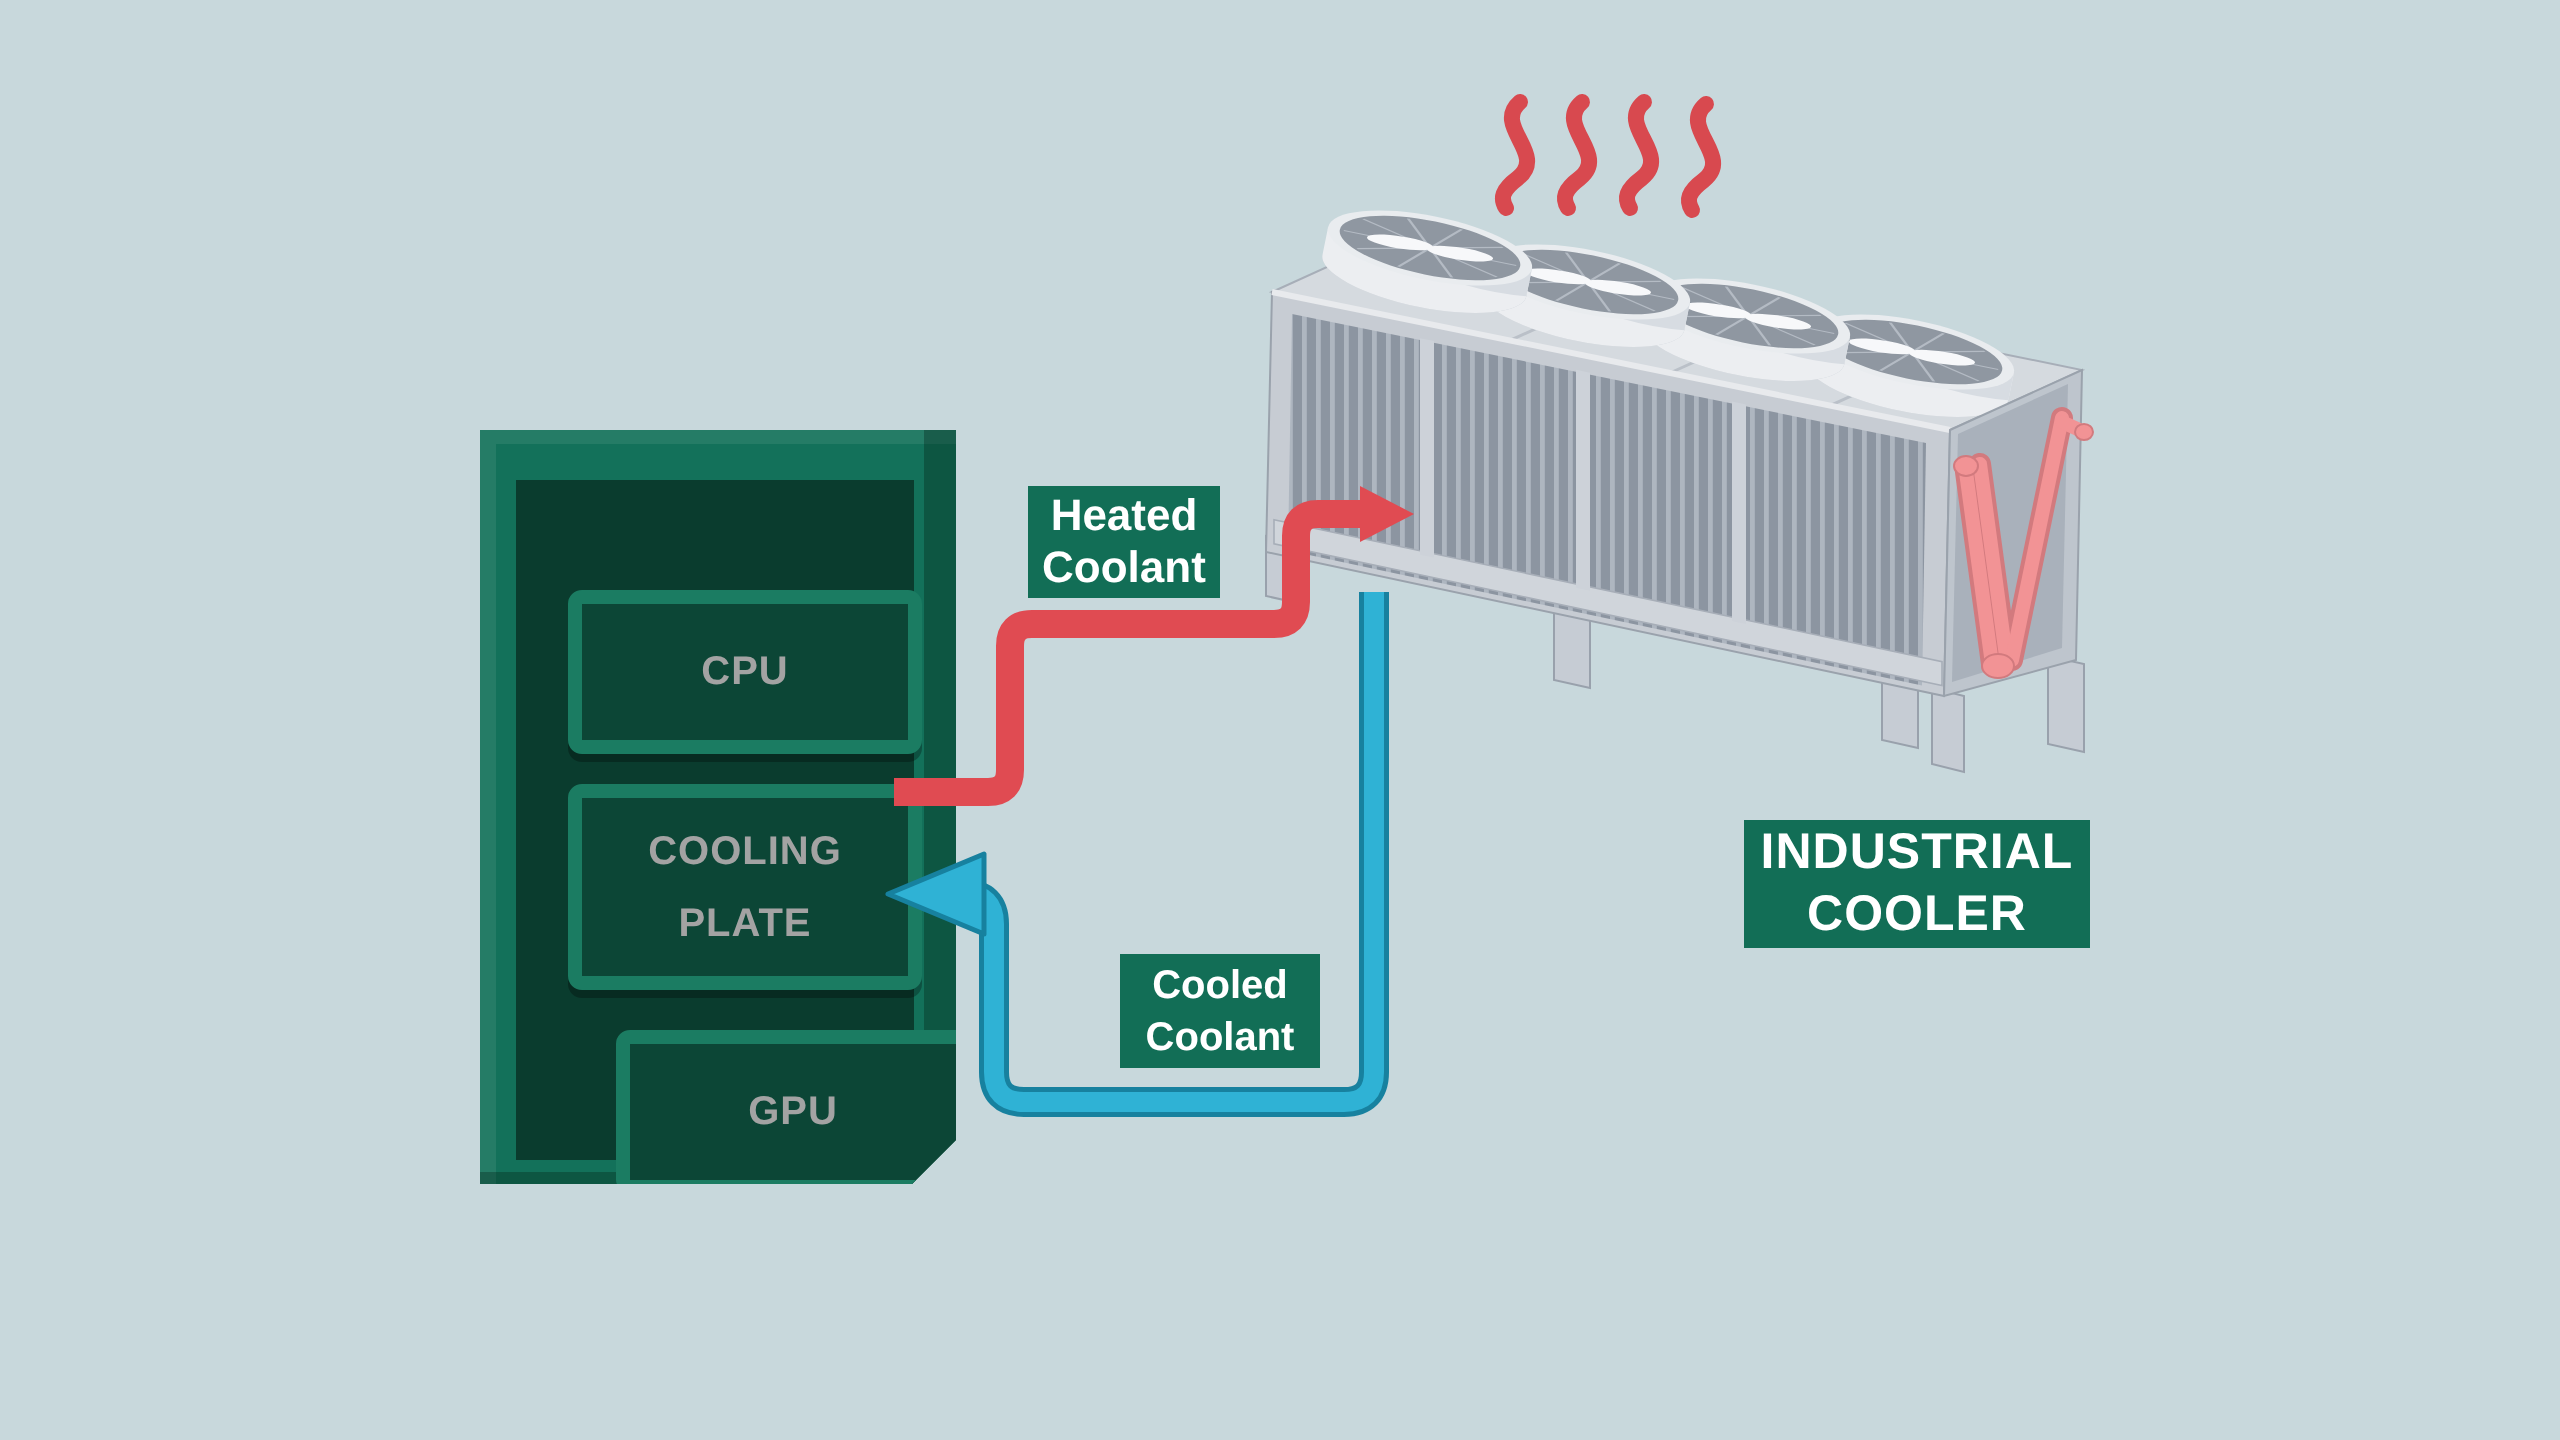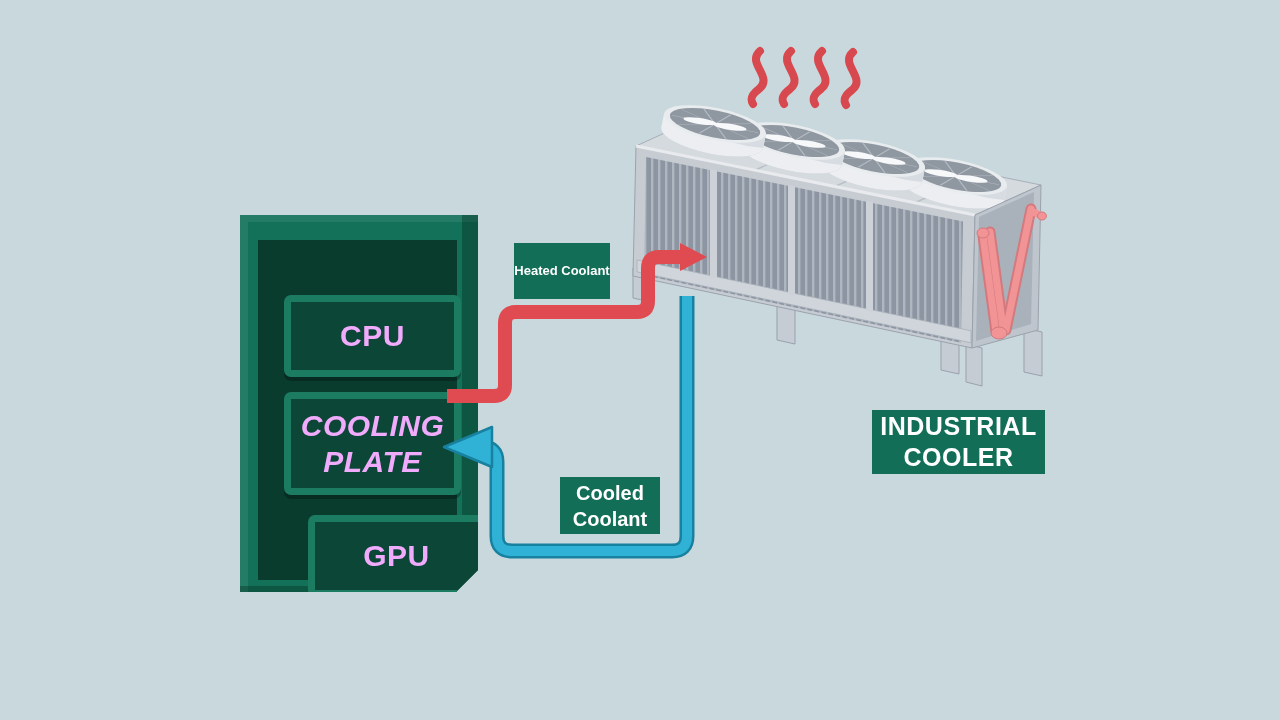--- a/index.html
+++ b/index.html
@@ -14,34 +14,34 @@
     clip-path:polygon(0 0,100% 0,100% calc(100% - 22px),calc(100% - 22px) 100%,0 100%);
     box-shadow:inset -16px -6px 0 rgba(0,22,14,.30), inset 8px 7px 0 rgba(255,255,255,.08);
   }
   .rack-panel {
     position:absolute; left:18px; top:25px; width:199px; height:340px;
     background:#0A3C2E;
   }
   .slot {
     position:absolute; left:26px; width:177px;
     background:#0C4636; border:7px solid #1B7C62; border-radius:7px;
-    color:#f0abfc; font-weight:bold; font-size:30px; line-height:36px;
+    color:#a3a3a3; font-weight:bold; font-size:20px; line-height:36px;
     letter-spacing:.5px; display:flex; align-items:center; justify-content:center;
     text-align:center; box-shadow:0 4px 0 rgba(0,0,0,.28);
   }
   .slot-cpu     { top:55px;  height:82px; }
-  .slot-cooling { top:152px; height:103px; padding:0 8px;font-style:italic; }
+  .slot-cooling { top:152px; height:103px; padding:0 8px; }
   .slot-gpu     { top:275px; height:82px;margin-left:24px; }
 
   
   .badge {
     position:absolute; background:#126E56; color:#FFFFFF; font-weight:bold;
     display:flex; align-items:center; justify-content:center; text-align:center; z-index:5;
   }
-  .badge-heated     { left:514px; top:243px; width:96px;  height:56px; font-size:13px; line-height:26px; }
+  .badge-heated     { left:514px; top:243px; width:96px;  height:56px; font-size:22px; line-height:26px; }
   .badge-cooled     { left:560px; top:477px; width:100px; height:57px; font-size:20px; line-height:26px; }
   .badge-industrial { left:872px; top:410px; width:173px; height:64px; font-size:25px; line-height:31px; letter-spacing:.5px; }
   .badge-rack       { left:318px; top:617px; width:97px;  height:39px; font-size:27px; letter-spacing:1px; }
 
   svg.overlay { position:absolute; left:0; top:0; z-index:2; }
 </style>
 </head>
 <body>
 
 <div class="stage">

